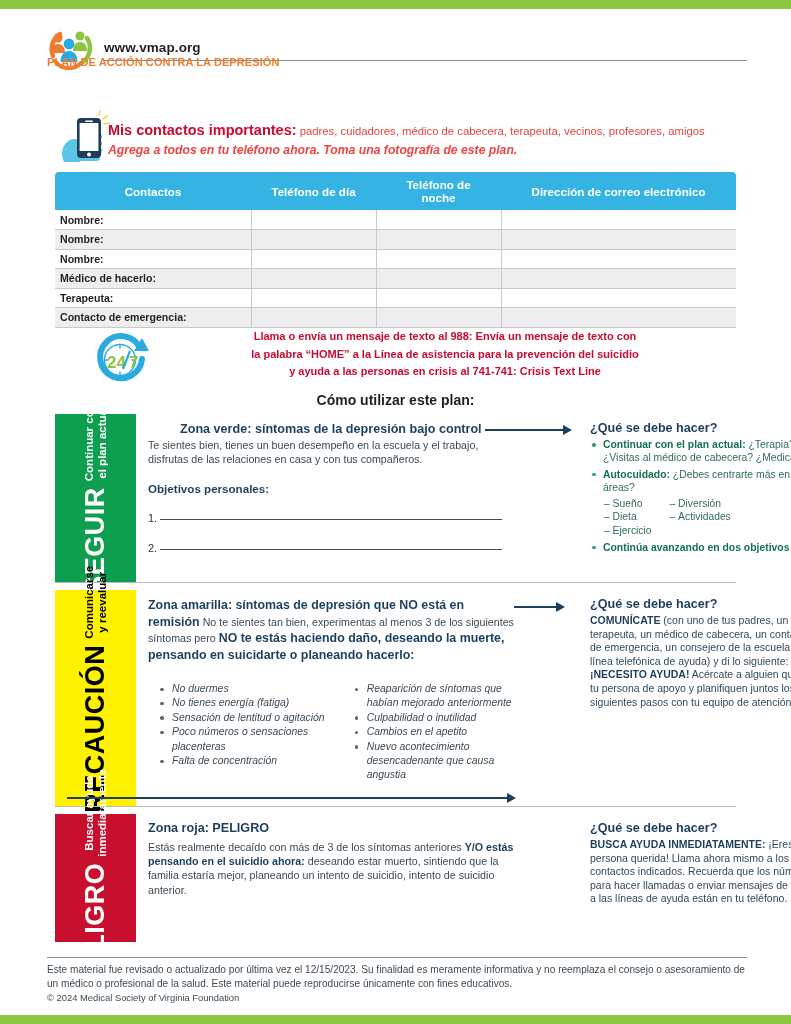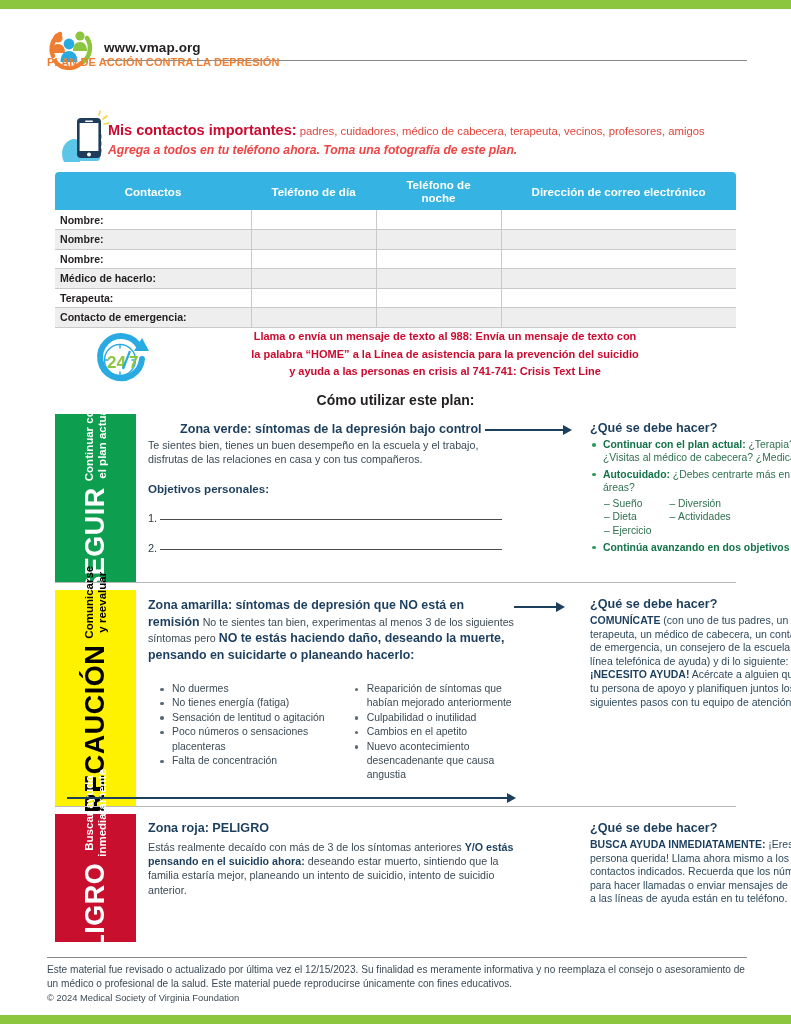--- a/index.html
+++ b/index.html
@@ -135,21 +135,21 @@
   .subgrid li::before { content:"\2013\00a0"; }
 
   .ytext { font-size:10.5px; color:#2f4a5c; line-height:13.6px; }
   .ytext b { color:#1c3f5e; }
   .rtext { font-size:10.5px; color:#2f4a5c; line-height:13.6px; }
   .rtext b { color:#1c3f5e;text-align:right; }
 
   
   .y-title { position:absolute; left:12px; top:7px; width:368px; font-size:12.4px; font-weight:bold; color:#1c3f5e; line-height:16.5px; }
   .y-title .norm { font-weight:normal; font-size:10.7px; color:#3c4a55; }
-  .y-sym { position:absolute; top:92px; display:flex; gap:24px; left:22px; width:372px; }
+  .y-sym { position:absolute; top:92px; display:flex; gap:24px; left:22px; width:372px;font-style:italic; }
   .y-sym ul { list-style:none; }
   .y-sym li { position:relative; padding-left:14px; font-size:10.4px; color:#3c4a55; line-height:14.4px; }
   .y-sym li::before { content:""; position:absolute; left:2px; top:5.5px; width:3.5px; height:3.5px; border-radius:50%; background:#5a6a75; }
   .y-c1 { width:178px; } .y-c2 { width:185px; }
 
   
   .r-title { position:absolute; left:12px; top:7px; font-size:12.6px; font-weight:bold; color:#1c3f5e; }
   .r-desc { position:absolute; left:12px; top:26px; width:382px; }
 
   

